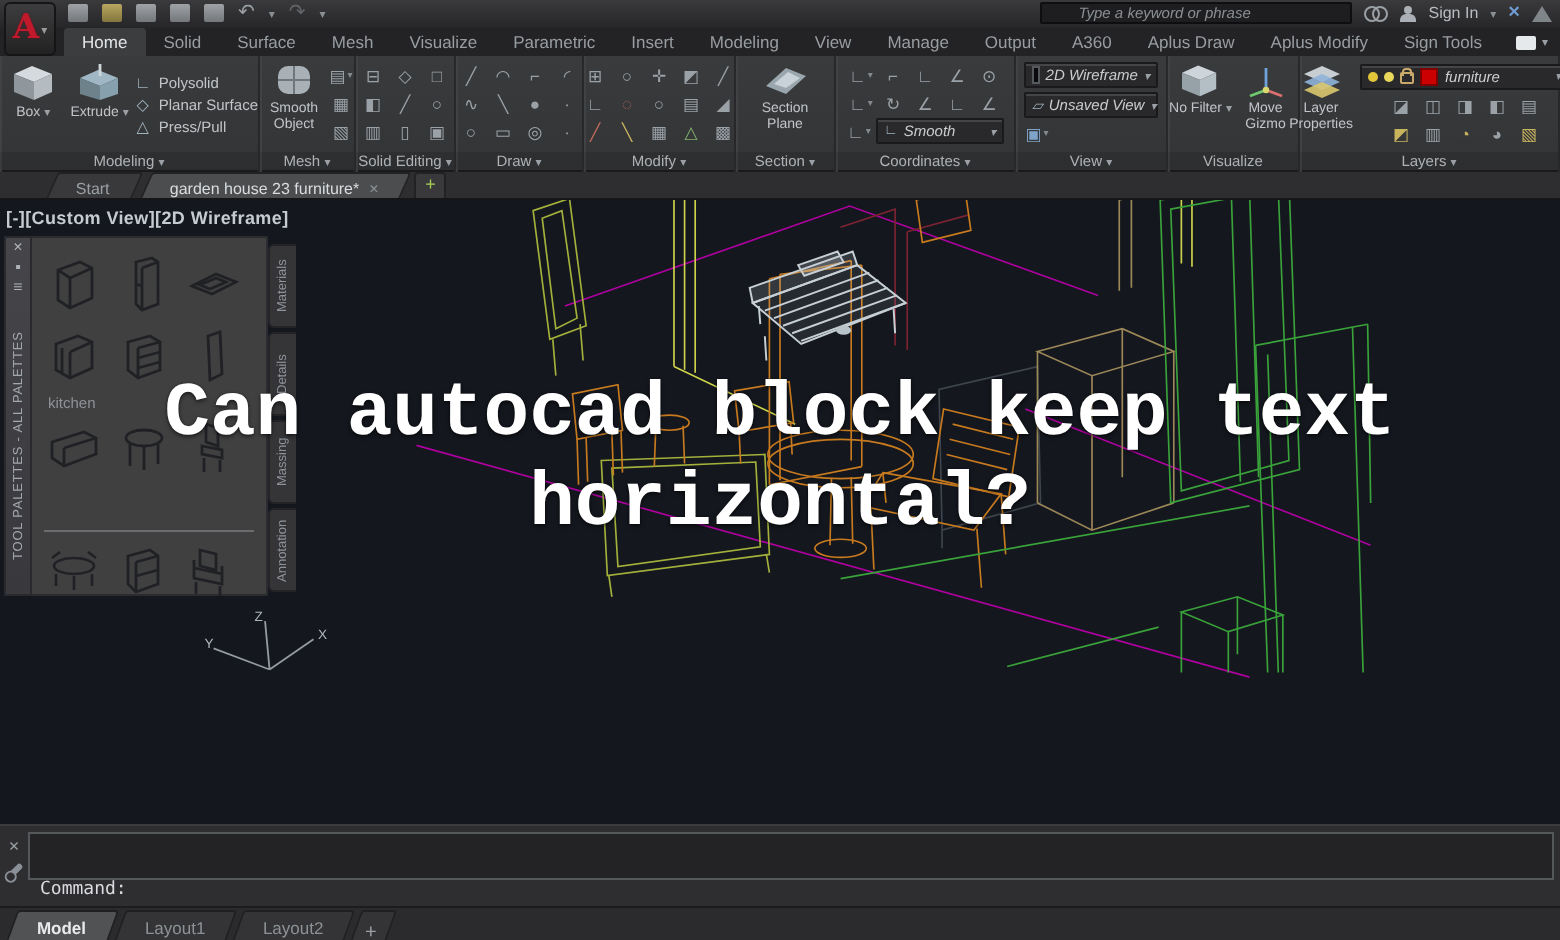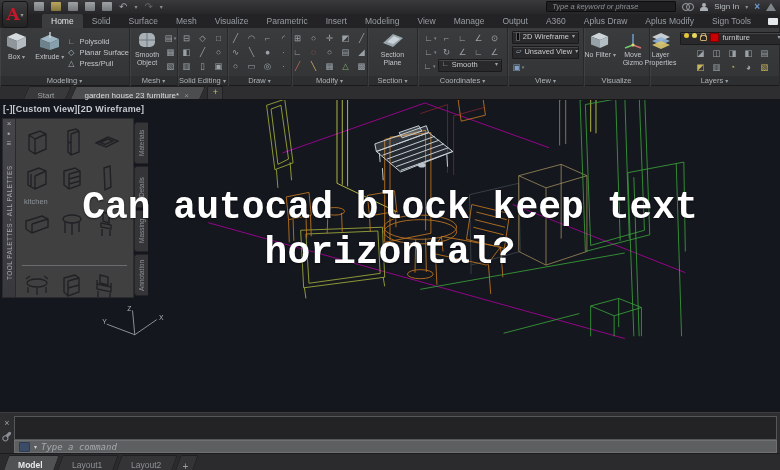--- a/index.html
+++ b/index.html
@@ -18,34 +18,34 @@
   .qi{width:10px;height:9px;background:linear-gradient(#b9bdc1,#868a8e);border-radius:1px;opacity:.8;}
   .qi.f{background:linear-gradient(#d9c26a,#9a8840);}
   .qglyph{color:#9aa0a6;font-size:10px;line-height:9px;}
   .qglyph.dim{opacity:.45;}
   .qcaret{color:#8a8f94;font-size:6px;}
   .tb-title{position:absolute;left:50%;top:2px;transform:translateX(-50%);white-space:nowrap;
     font-size:9px;color:#c3c7ca;display:flex;gap:8px;}
   .tb-title .doc{color:#d7dadd;}
   .infocenter{position:absolute;right:4px;top:1px;display:flex;align-items:center;gap:6px;}
   .ic-search{width:118px;height:9px;background:#1e1e20;border:1px solid #0e0e10;border-radius:1px;
-    font-size:7.5px;font-style:italic;color:#8b9095;padding:0 5px;font-family:"Liberation Sans",sans-serif;}
+    font-size:7.5px;font-style:italic;color:#8b9095;padding:0 18px;font-family:"Liberation Sans",sans-serif;}
   .ic-search::placeholder{color:#8b9095;}
   .binocs{position:relative;width:12px;height:7px;}
   .binocs i{position:absolute;top:0;width:6px;height:6px;border:1px solid #9aa0a6;border-radius:50%;}
   .binocs i:first-child{left:0}.binocs i:last-child{right:0}
   .person{position:relative;width:8px;height:8px;}
   .person::before{content:"";position:absolute;left:2px;top:0;width:4px;height:4px;border-radius:50%;background:#aab0b5;}
   .person::after{content:"";position:absolute;left:0;top:4px;width:8px;height:4px;border-radius:3px 3px 0 0;background:#aab0b5;}
   .signin{font-size:8px;color:#b9bdc1;}
   .xblue{color:#6f9bd1;font-size:10px;font-weight:bold;line-height:10px;}
   .tri{width:0;height:0;border-left:5px solid transparent;border-right:5px solid transparent;border-bottom:8px solid #8e9499;opacity:.85;}
   
   .rtabs{position:absolute;left:0;top:14px;width:780px;height:14px;background:#232325;
-    display:flex;align-items:flex-end;padding-left:42px;box-sizing:border-box;}
+    display:flex;align-items:flex-end;padding-left:32px;box-sizing:border-box;}
   .rtab{font-size:8.5px;color:#989da2;padding:2px 9px 2px 9px;line-height:10px;white-space:nowrap;}
   .rtab.active{background:#3c3d3f;color:#e3e6e8;border-radius:2px 2px 0 0;}
   .ribbon-toggle{display:flex;align-items:center;gap:3px;margin-left:8px;padding-bottom:3px;}
   .ribbon-toggle .box{width:10px;height:7px;background:#e6e9eb;border-radius:1px;}
   .ribbon-toggle .c{color:#9aa0a6;font-size:6px;}
   
   .ribbon{position:absolute;left:0;top:28px;width:780px;height:58px;background:linear-gradient(#3a3b3d,#333436);
     display:flex;border-bottom:1px solid #1d1d1f;box-sizing:border-box;}
   .panel{position:relative;height:58px;border-right:1px solid #28282a;box-shadow:1px 0 0 #414244 inset;box-sizing:border-box;}
   .plabel{position:absolute;left:0;right:0;bottom:0;height:10px;font-size:7.5px;color:#aeb2b5;
@@ -56,23 +56,23 @@
   .bigbtn .lbl{font-size:7px;line-height:7.5px;color:#c2c5c8;text-align:center;margin-top:2px;white-space:normal;}
   .bigbtn .lbl .c{font-size:6px;color:#9aa0a6;}
   .smallcol{display:flex;flex-direction:column;justify-content:center;gap:2px;}
   .smallitem{display:flex;align-items:center;gap:3px;font-size:7.5px;color:#c2c5c8;white-space:nowrap;}
   .smallitem .mi{font-size:8px;color:#9fb2bd;width:10px;text-align:center;}
   .grid{display:grid;gap:2px 3px;align-content:center;justify-content:center;}
   .mini{width:13px;height:12px;display:flex;align-items:center;justify-content:center;
         font-size:8.5px;color:#9aa2a8;line-height:12px;}
   .mini.red{color:#c06a5c}.mini.grn{color:#7fae6f}.mini.yel{color:#c9b45e}
   .mini .cc{font-size:5px;color:#84898e;margin-left:1px;}
-  .drop{display:flex;gap:3px;background:#29292b;border:1px solid #1a1a1c;
+  .drop{display:flex;align-items:center;gap:3px;background:#29292b;border:1px solid #1a1a1c;
     box-shadow:0 1px 0 #454547 inset;border-radius:1px;font-size:7.5px;color:#caccce;
-    padding:0 3px;height:11px;white-space:nowrap;}
+    padding:0 3px;height:11px;white-space:nowrap;font-style:italic;}
   .drop .c{margin-left:auto;font-size:6px;color:#9aa0a6;}
   .swatch-dark{width:9px;height:7px;background:#0a0a0c;border:1px solid #55595c;}
   .dot{width:5px;height:5px;border-radius:50%;background:#e3c53a;}
   .lock{width:5px;height:4px;border:1px solid #c9a96a;border-radius:1px;position:relative;margin-top:2px;}
   .lock::before{content:"";position:absolute;left:0px;top:-3px;width:3px;height:3px;border:1px solid #c9a96a;border-bottom:none;border-radius:2px 2px 0 0;}
   .swatch-red{width:7px;height:7px;background:#cc0000;border:1px solid #7e0000;}
   
   .ftabs{position:absolute;left:0;top:86px;width:780px;height:14px;background:#2e2e30;
     border-bottom:1px solid #161618;display:flex;align-items:flex-end;padding-left:26px;box-sizing:border-box;}
   .ftab{height:12px;line-height:12px;padding:0 12px;transform:skewX(-24deg);background:#39393b;
@@ -664,25 +664,20 @@
 
   <div class="cmd">
     <div class="cmd-strip">
       <span class="x">×</span>
       <span class="wrench"></span>
     </div>
     <div class="cmd-hist">
       <div>Command:</div>
       
     </div>
-    <div class="cmd-input">
-      <span class="kicon"></span>
-      <span class="c">▾</span>
-      <span class="cmd-ph">Type a command</span>
-    </div>
   </div>
 
   <div class="lbar">
     <div class="ltab active"><span>Model</span></div>
     <div class="ltab"><span>Layout1</span></div>
     <div class="ltab"><span>Layout2</span></div>
     <div class="lplus"><span>+</span></div>
   </div>
 
 </div>

